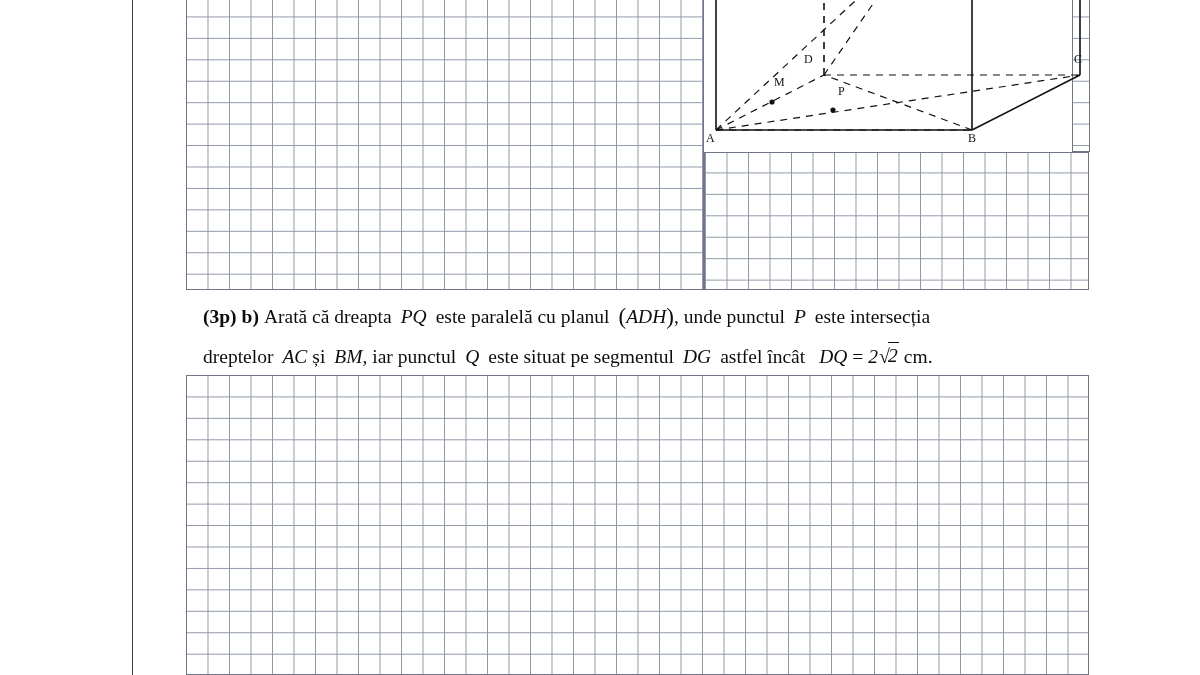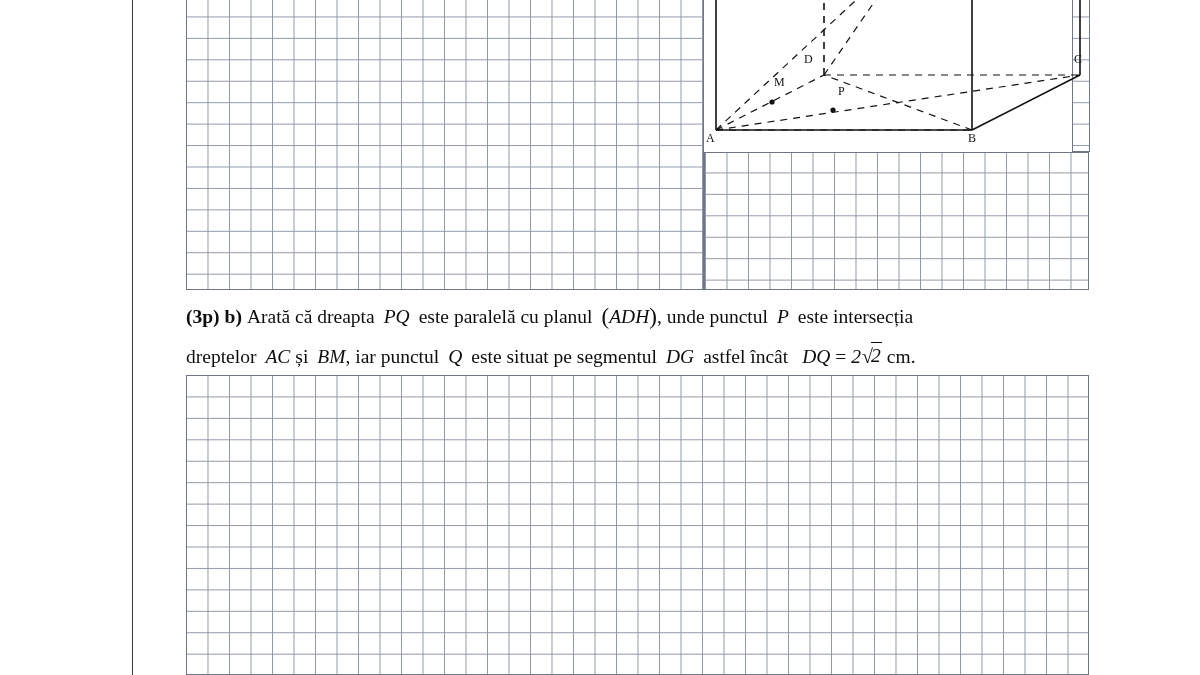--- a/index.html
+++ b/index.html
@@ -100,21 +100,21 @@
     position: absolute;
     font-family: "Liberation Serif", serif;
     font-size: 12px;
     font-style: normal;
     color: #111111;
   }
 
   
   .text-line {
     position: absolute;
-    left: 186px;
+    left: 203px;
     font-family: "Liberation Serif", serif;
     font-size: 19.5px;
     line-height: 26px;
     white-space: nowrap;
     color: #0d0d0d;
   }
   #line-b { top: 303px; }
   #line-b2 { top: 343px; }
 
   .bold { font-weight: bold; }

